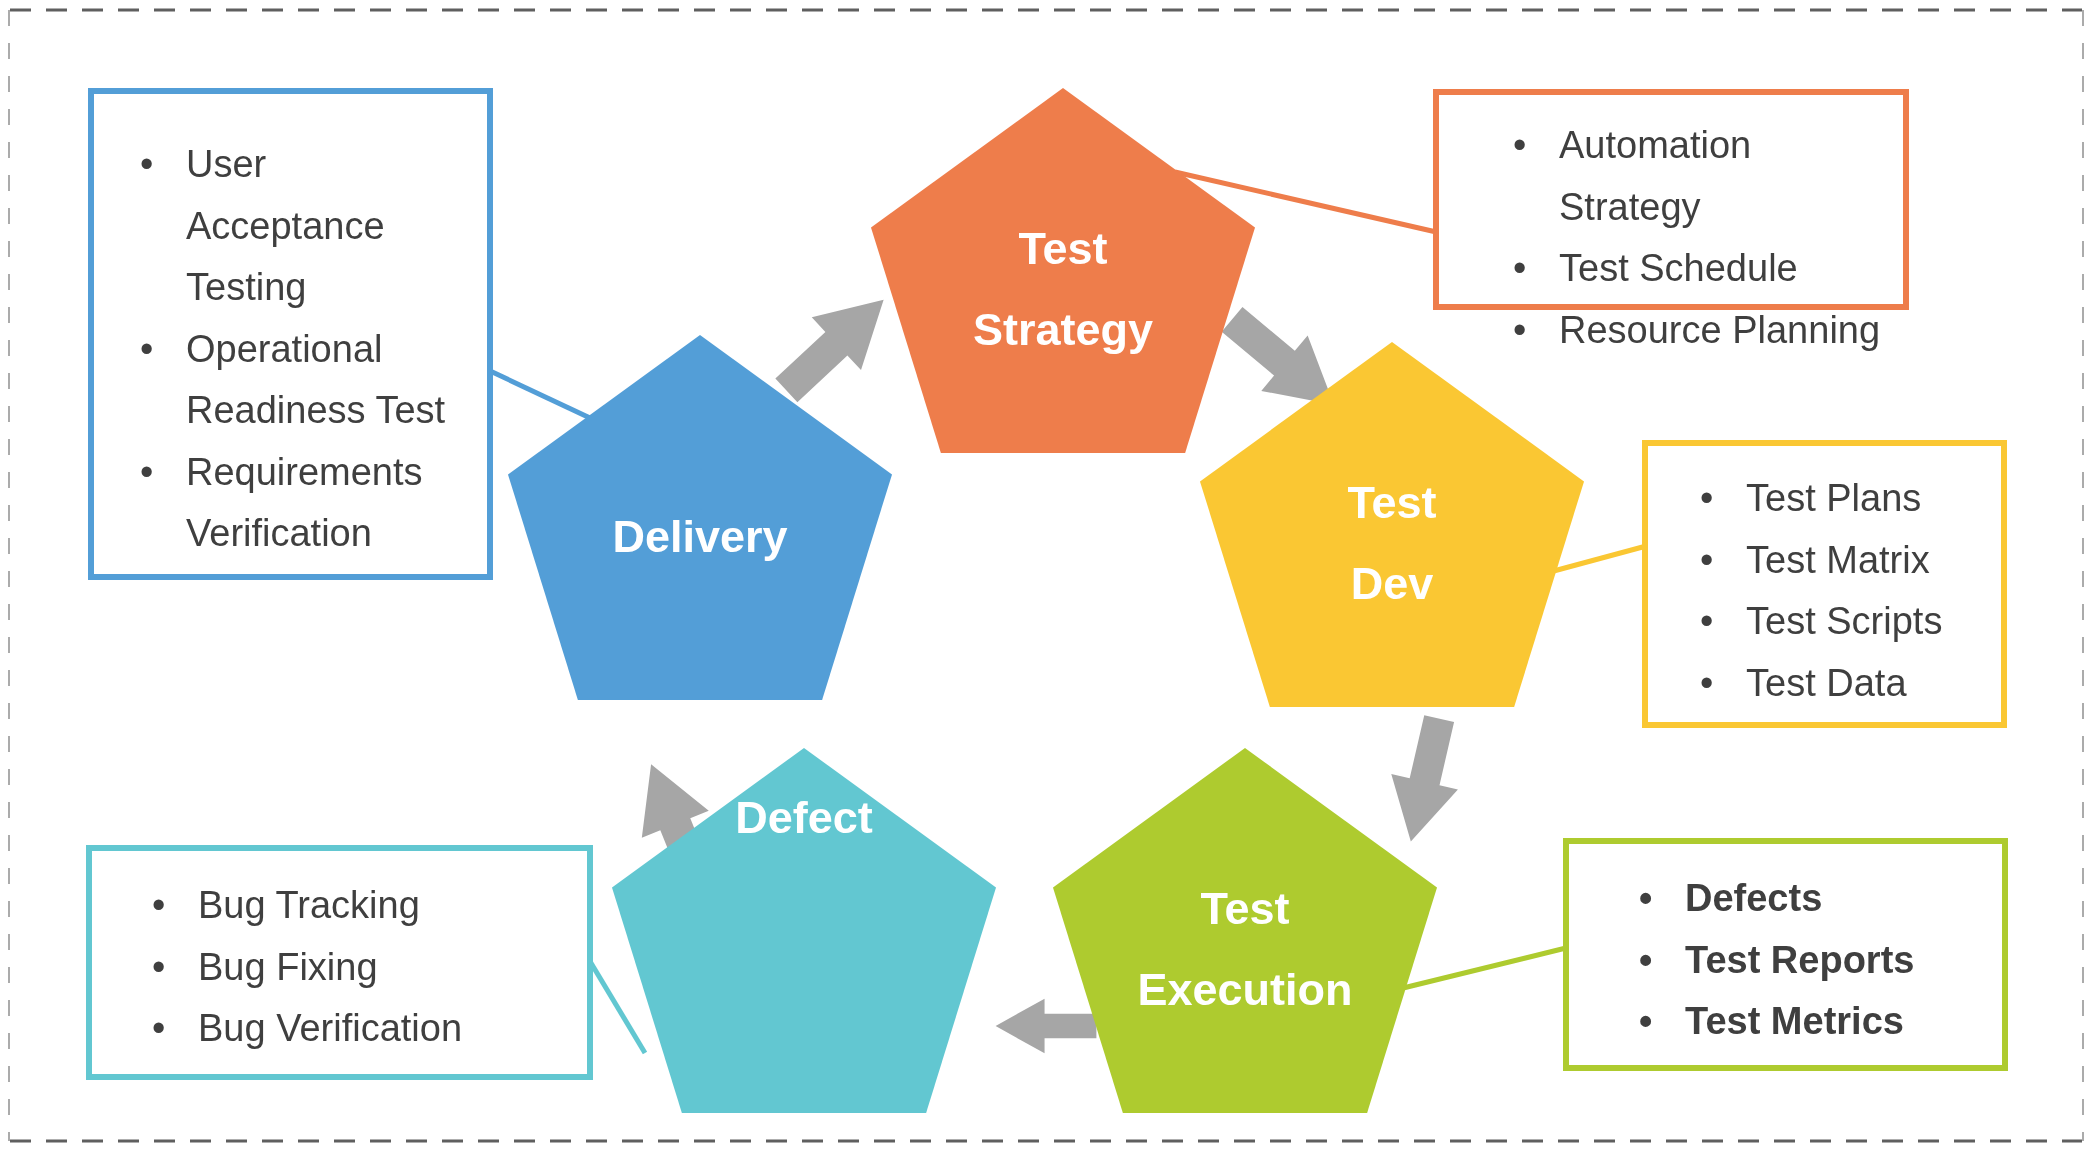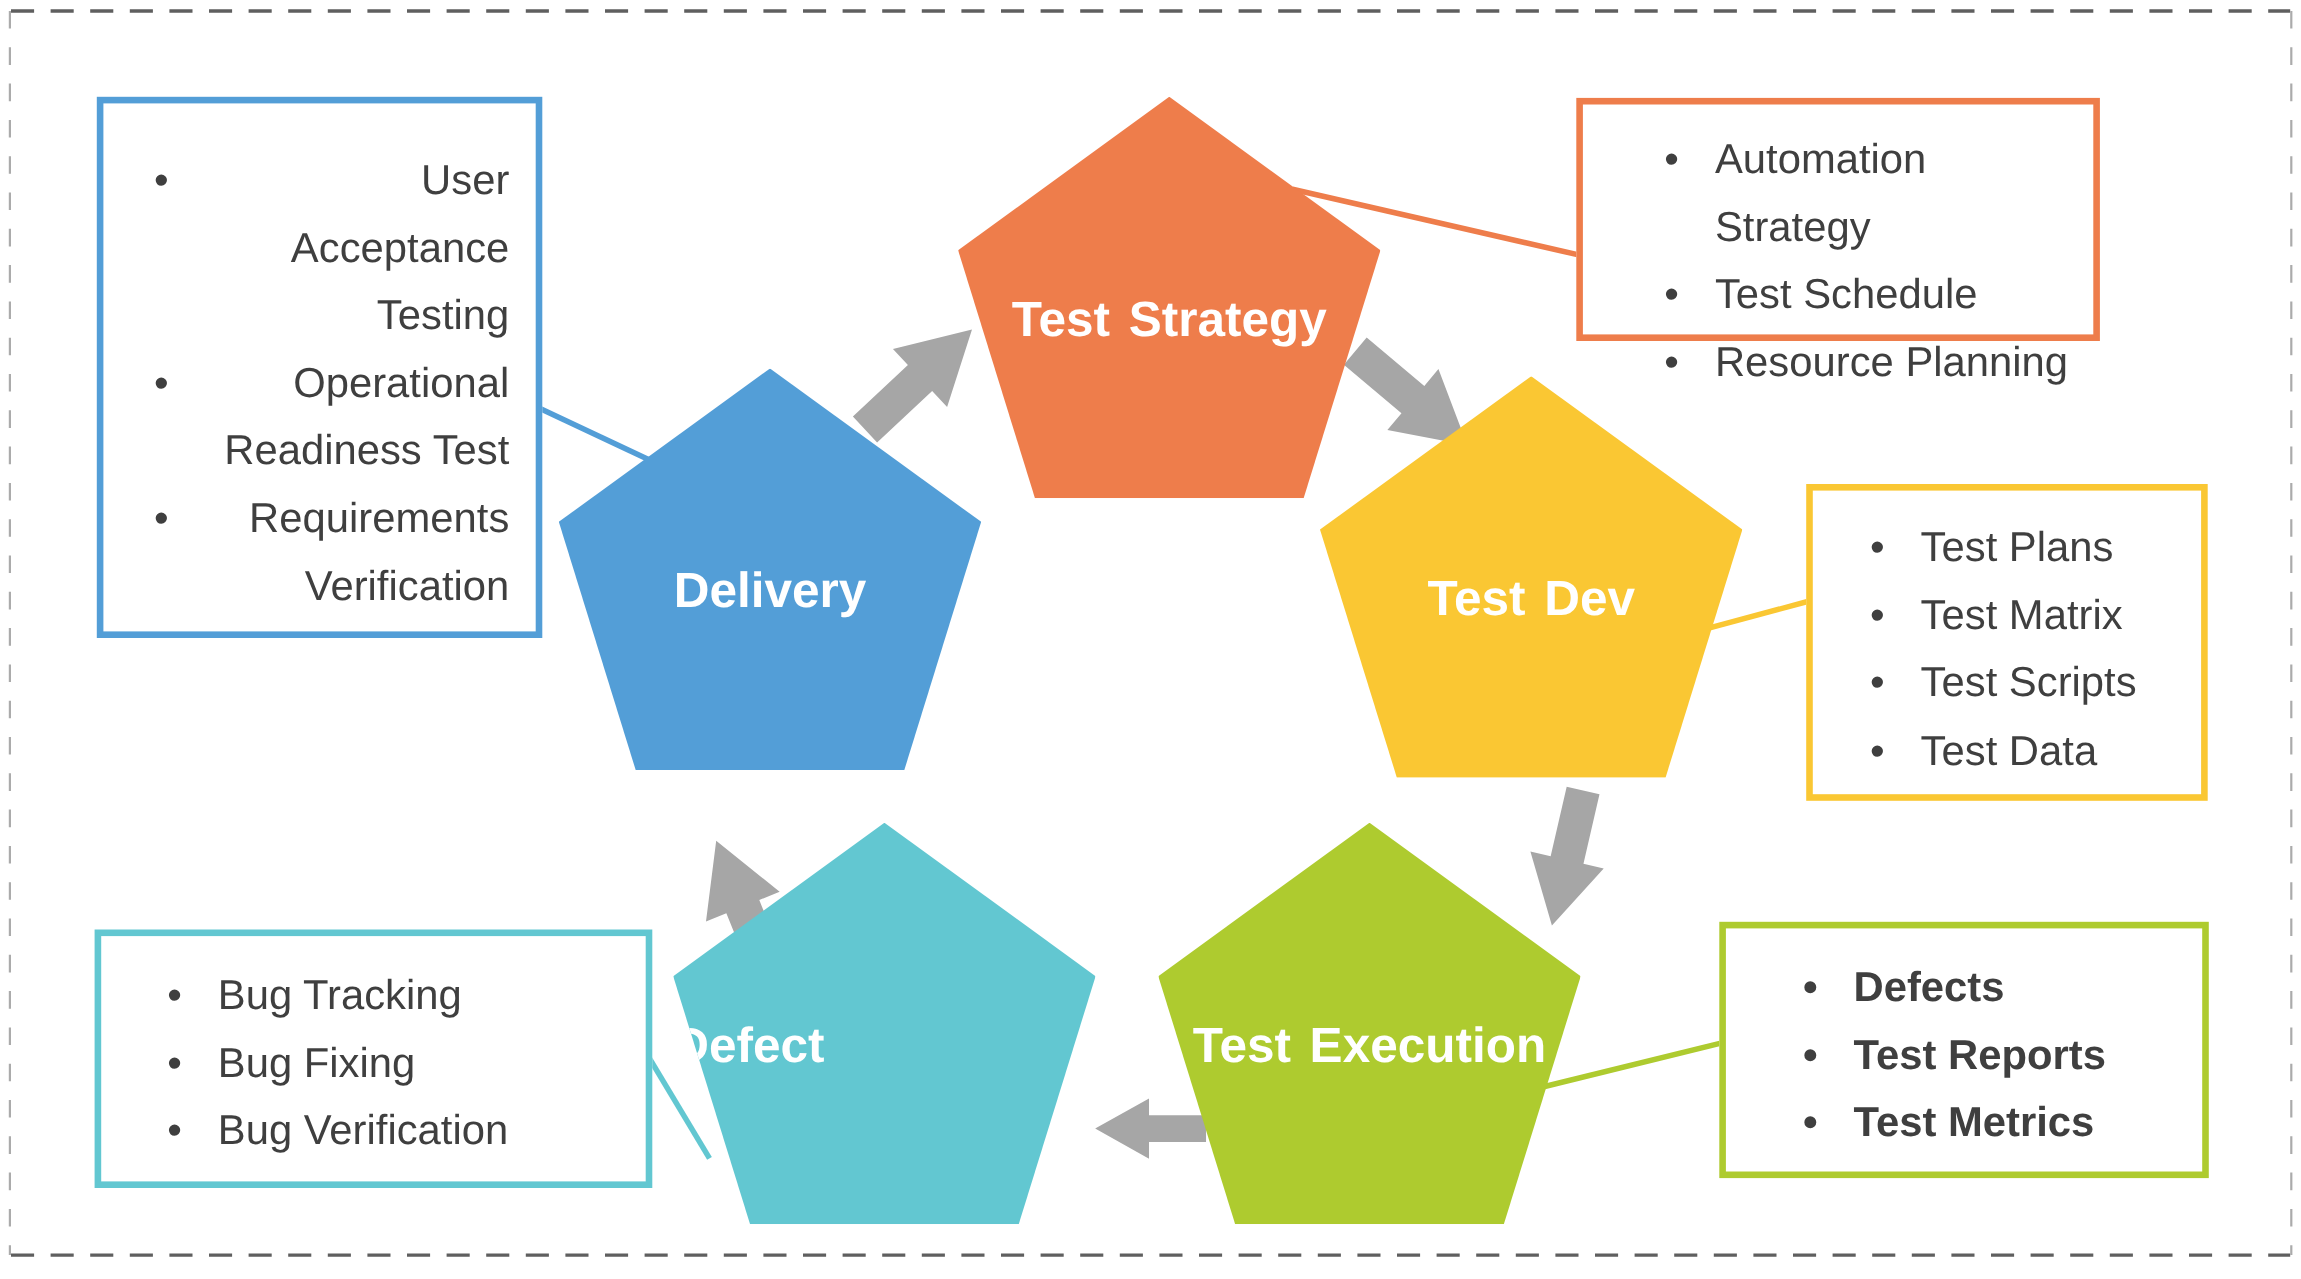--- a/index.html
+++ b/index.html
@@ -18,38 +18,38 @@
   .conn-yellow{stroke:var(--yellow);}
   .conn-green{stroke:var(--green);}
   .conn-teal{stroke:var(--teal);}
   .flow-arrow{fill:var(--arrow-gray);}
   .dash-h{stroke:var(--dash-dark);stroke-width:3;stroke-dasharray:21 15;}
   .dash-v{stroke:var(--dash-light);stroke-width:2;stroke-dasharray:16 17;}
   
   .pentagon{
     position:absolute;width:384px;height:365px;z-index:3;
     clip-path:polygon(50% 0%,100% 38.2%,81.8% 100%,18.2% 100%,0% 38.2%);
-    display:flex;flex-direction:row;align-items:center;justify-content:center;
+    display:flex;flex-direction:column;align-items:center;justify-content:center;
     padding-top:38px;box-sizing:border-box;
     color:#ffffff;font-weight:bold;font-size:45px;line-height:1.42;text-align:center;gap:17px;
   }
   .pent-strategy{left:871px;top:88px;background:var(--orange);}
   .pent-dev{left:1200px;top:342px;background:var(--yellow);}
   .pent-execution{left:1053px;top:748px;background:var(--green);}
   .pent-defect{left:612px;top:748px;background:var(--teal);justify-content:space-between;}
   .pent-delivery{left:508px;top:335px;background:var(--blue);}
   
   .callout{
     position:absolute;background:#ffffff;border:6px solid;box-sizing:border-box;z-index:2;
     color:var(--text-dark);font-size:38px;line-height:1.62;
   }
   .callout ul{list-style:none;margin:0;padding:0;}
   .callout li{position:relative;padding-left:58px;}
   .callout li::before{content:"\2022";position:absolute;left:12px;top:0;}
-  .box-delivery{left:88px;top:88px;width:405px;height:492px;border-color:var(--blue);padding:40px 24px 0 34px;text-align:right;}
+  .box-delivery{left:88px;top:88px;width:405px;height:492px;border-color:var(--blue);padding:40px 24px 0 34px;}
   .box-strategy{left:1433px;top:89px;width:476px;height:221px;border-color:var(--orange);padding:20px 20px 0 62px;}
   .box-dev{left:1642px;top:440px;width:365px;height:288px;border-color:var(--yellow);padding:22px 10px 0 40px;}
   .box-execution{left:1563px;top:838px;width:445px;height:233px;border-color:var(--green);padding:24px 10px 0 58px;font-weight:bold;}
   .box-defect{left:86px;top:845px;width:507px;height:235px;border-color:var(--teal);padding:24px 10px 0 48px;}
 </style>
 </head>
 <body>
 
 <div class="canvas">
 

